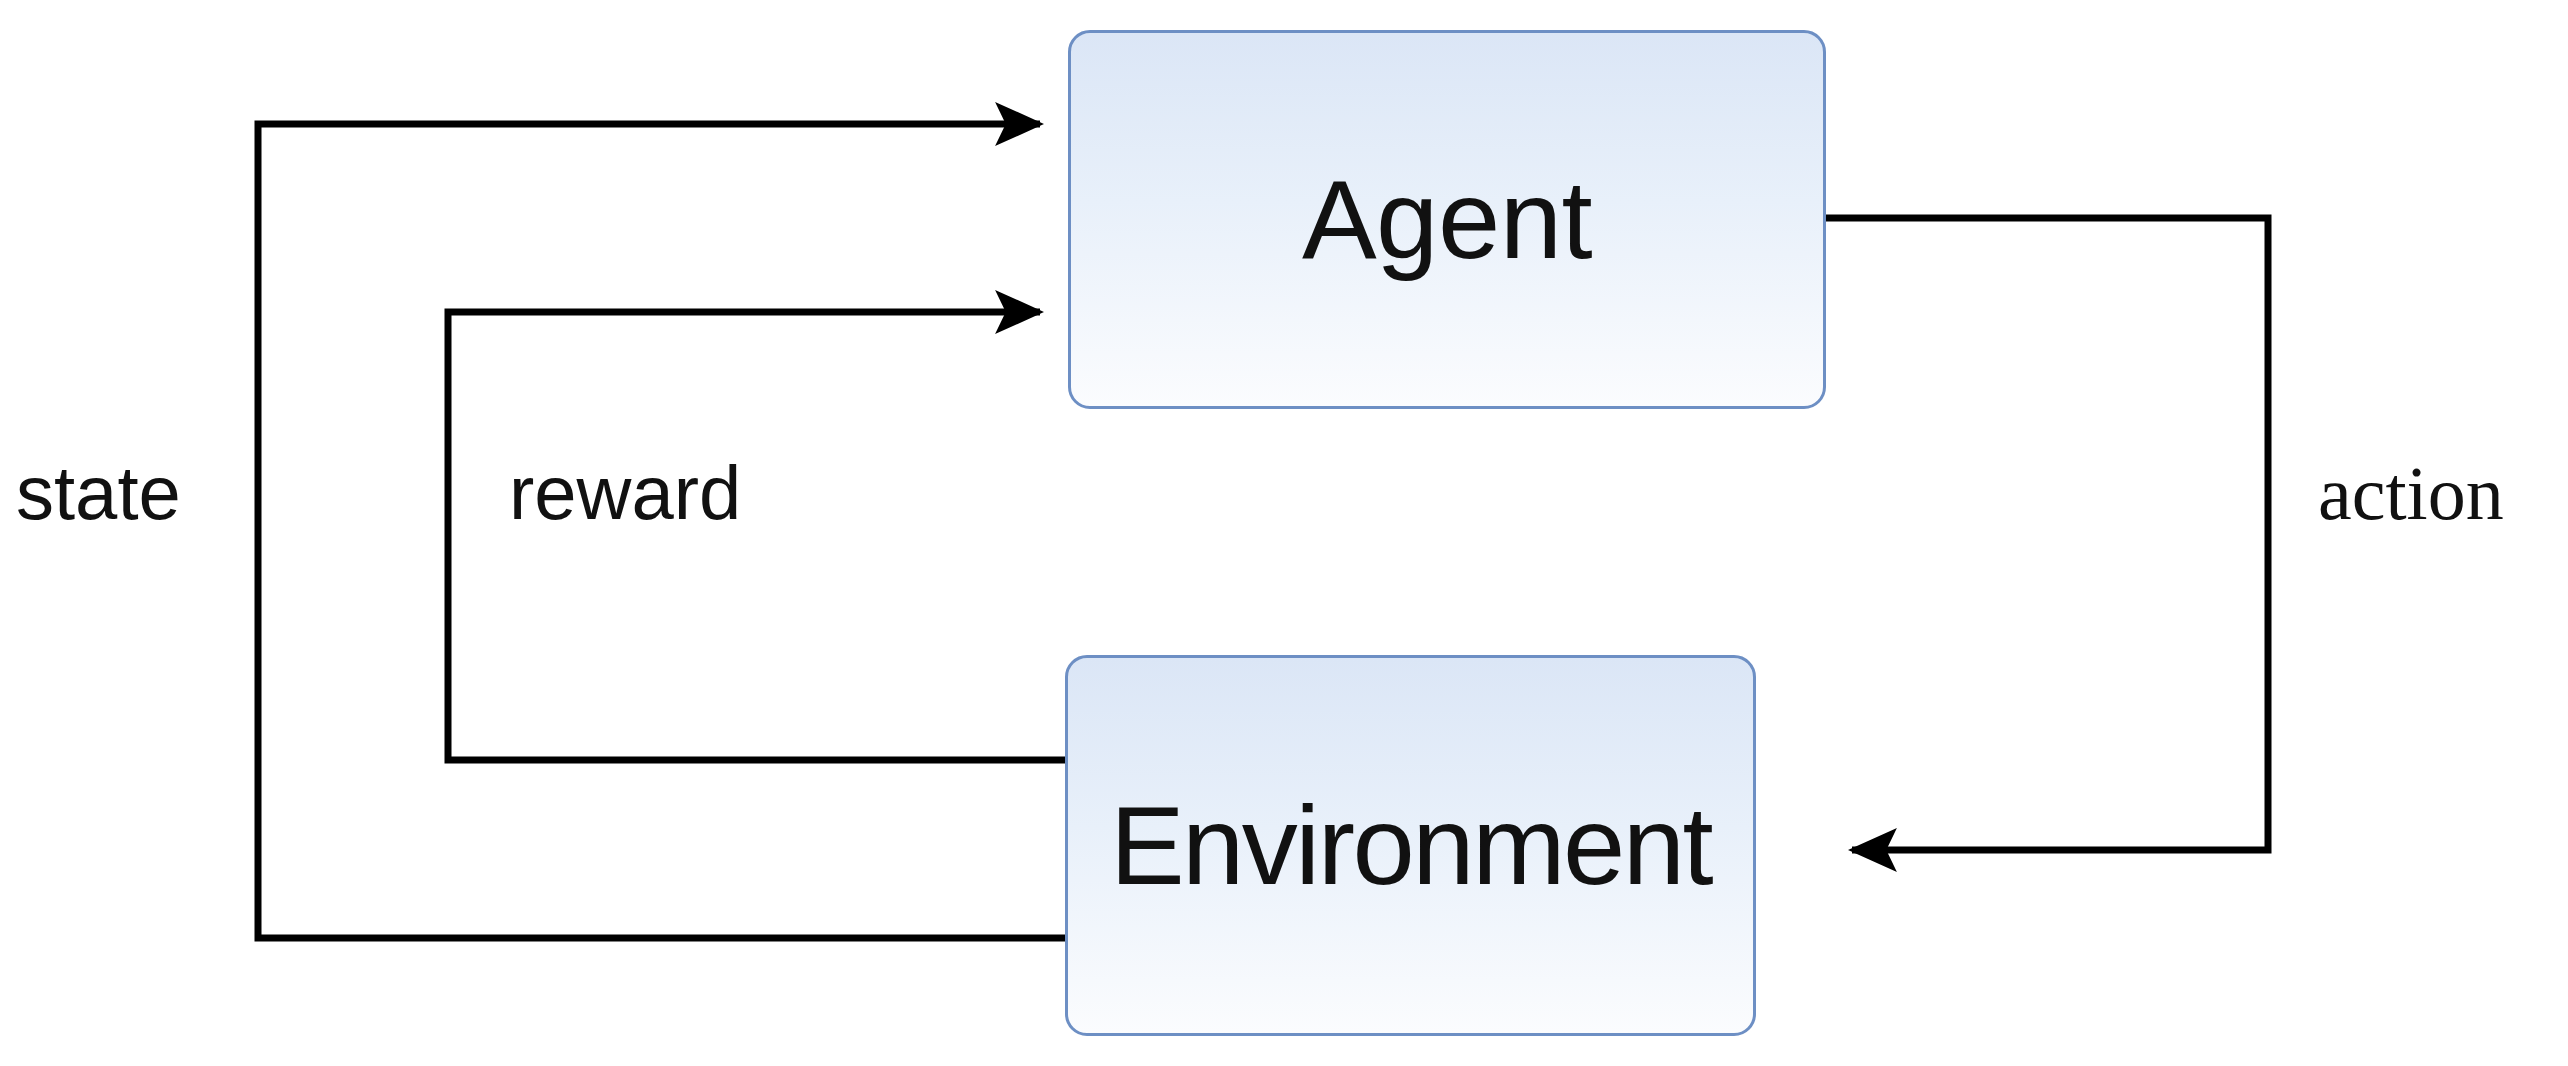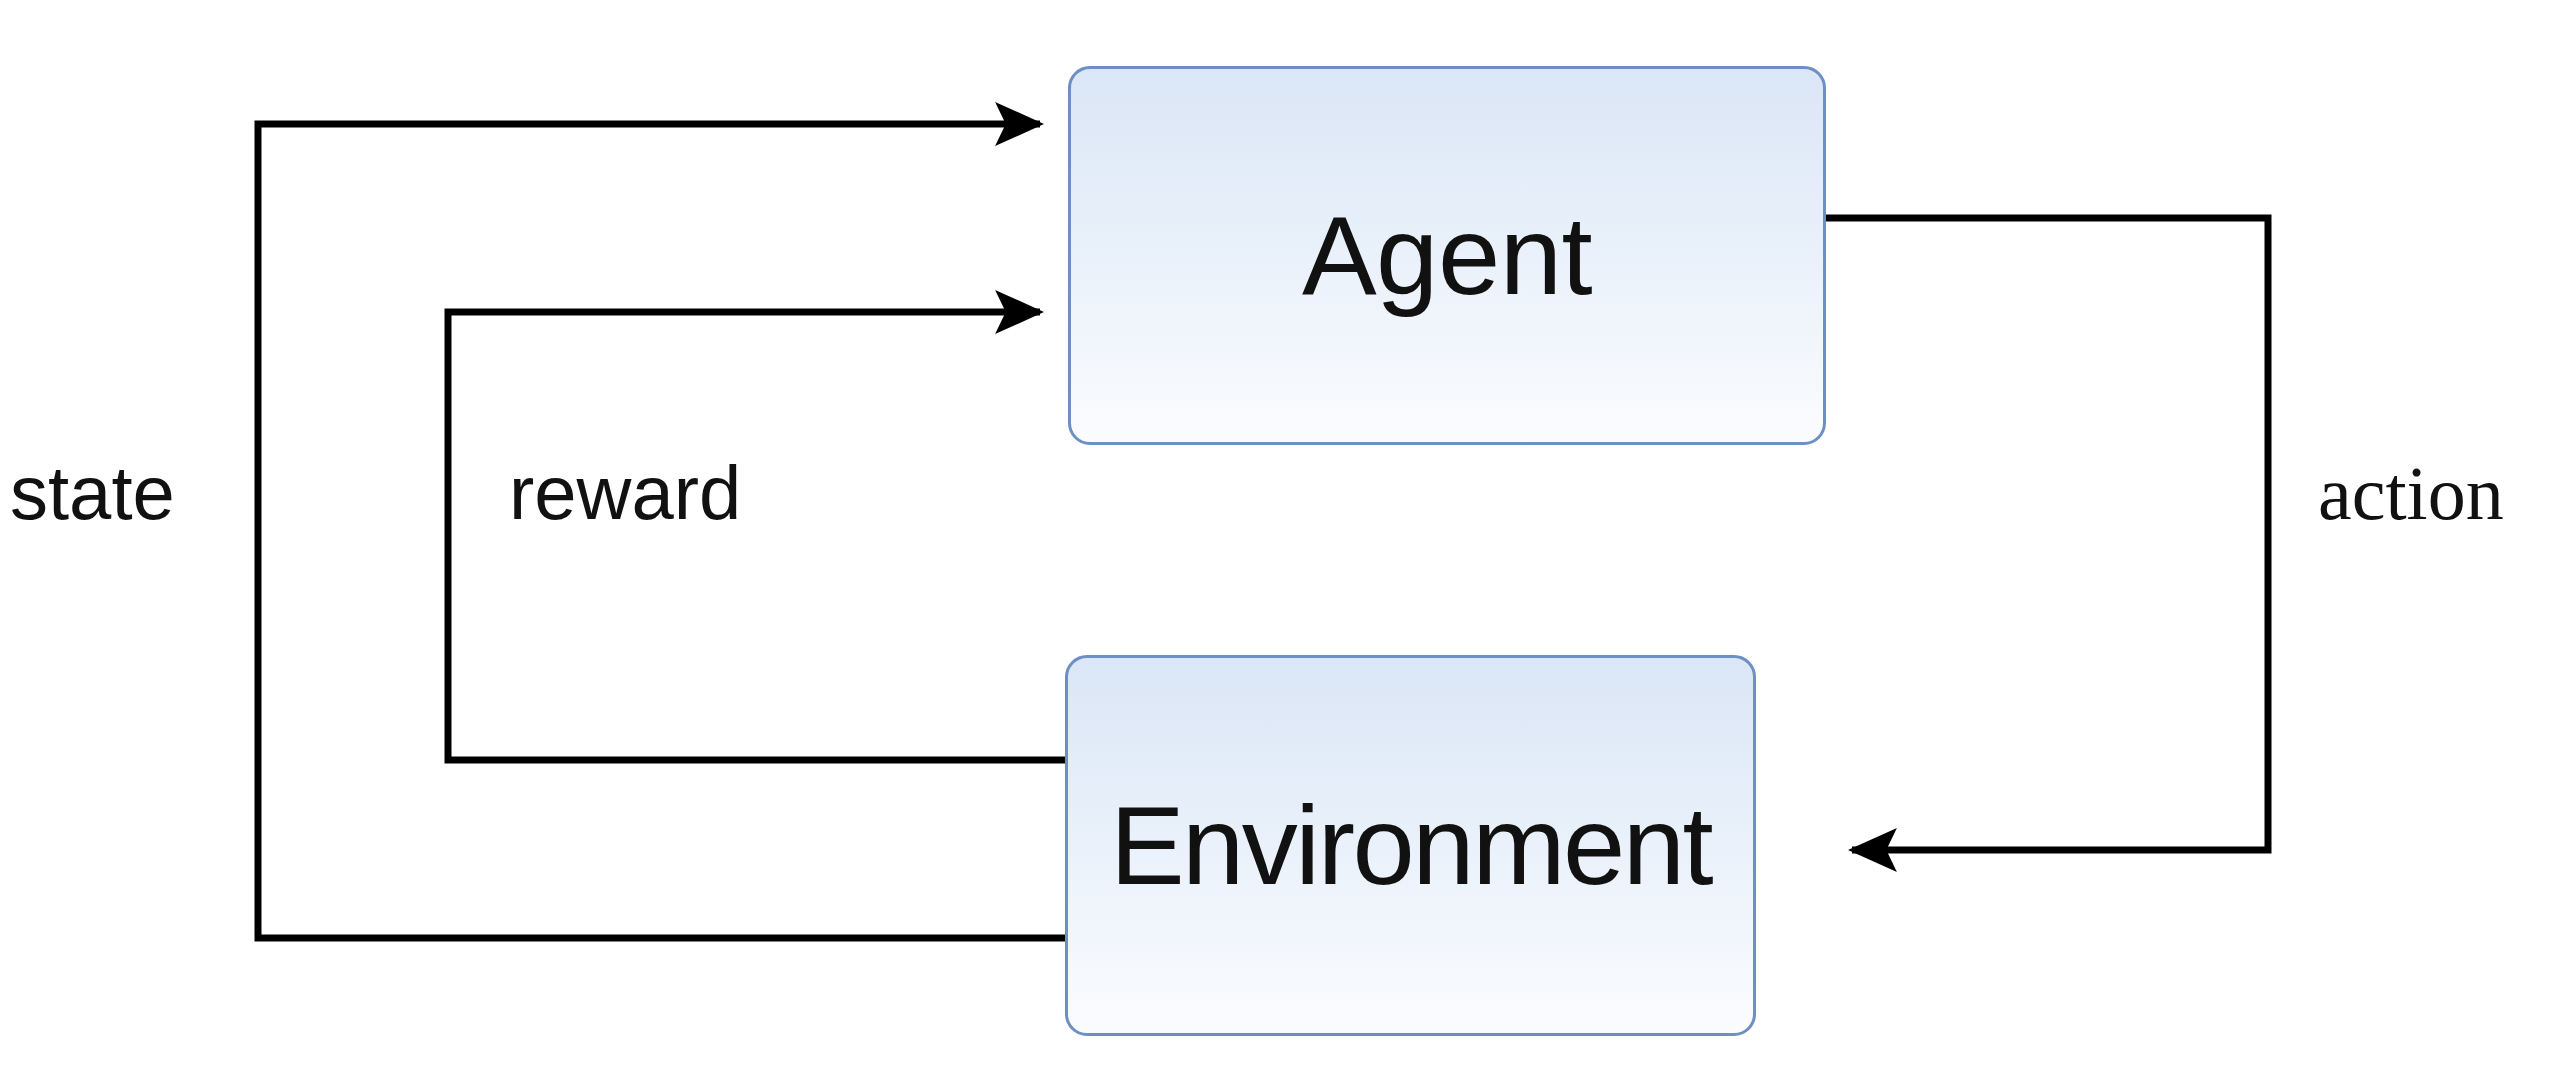--- a/index.html
+++ b/index.html
@@ -46,21 +46,20 @@
     font-weight: 400;
     line-height: 1;
     white-space: nowrap;
     letter-spacing: -0.5px;
   }
   #node-agent {
     left: 1068px;
     top: 30px;
     width: 758px;
     height: 379px;
-    margin-top: 36px;
   }
   #node-agent .node-label {
     font-size: 112px;
   }
   #node-environment {
     left: 1065px;
     top: 655px;
     width: 691px;
     height: 381px;
   }
@@ -71,21 +70,21 @@
   .edge-label {
     position: absolute;
     color: #111111;
     font-family: "Liberation Sans", sans-serif;
     font-size: 76px;
     font-weight: 400;
     line-height: 1;
     white-space: nowrap;
   }
   #edge-label-state {
-    left: 10px;
+    left: 16px;
     top: 455px;
     text-align: right;
   }
   #edge-label-reward {
     left: 474px;
     top: 455px;
     margin-left: 35px;
   }
   #edge-label-action {
     left: 2318px;

